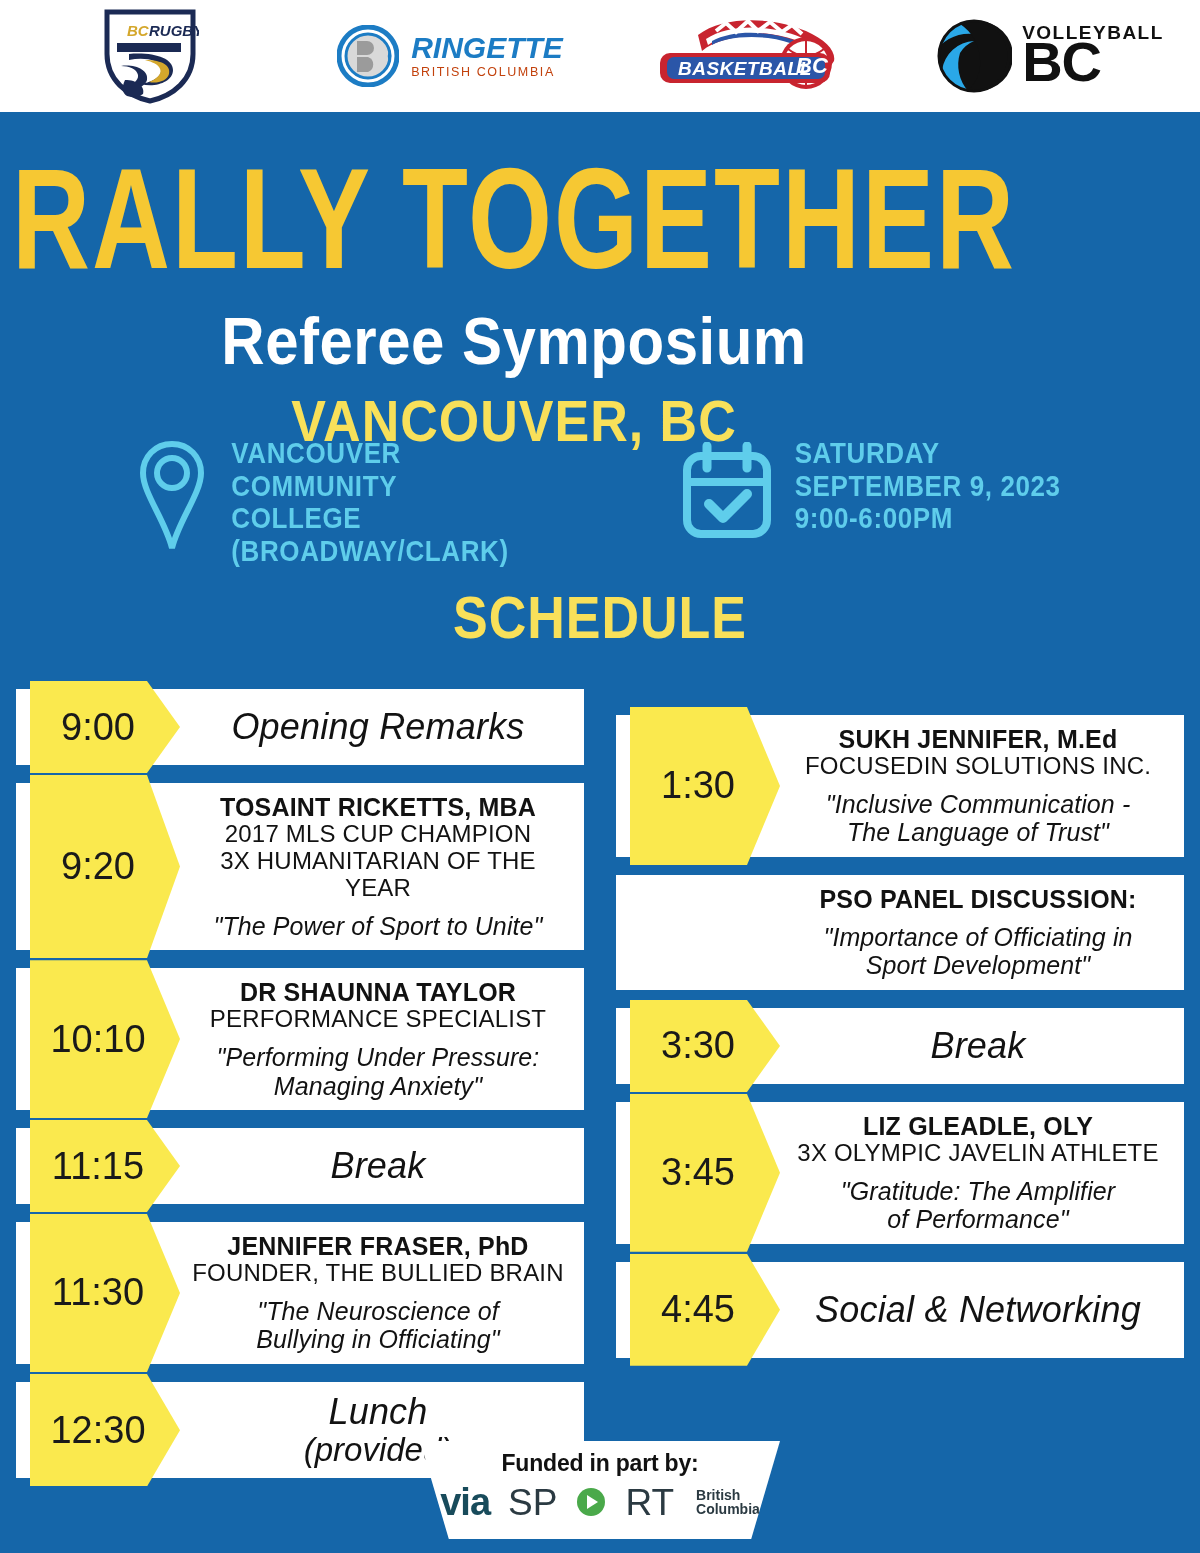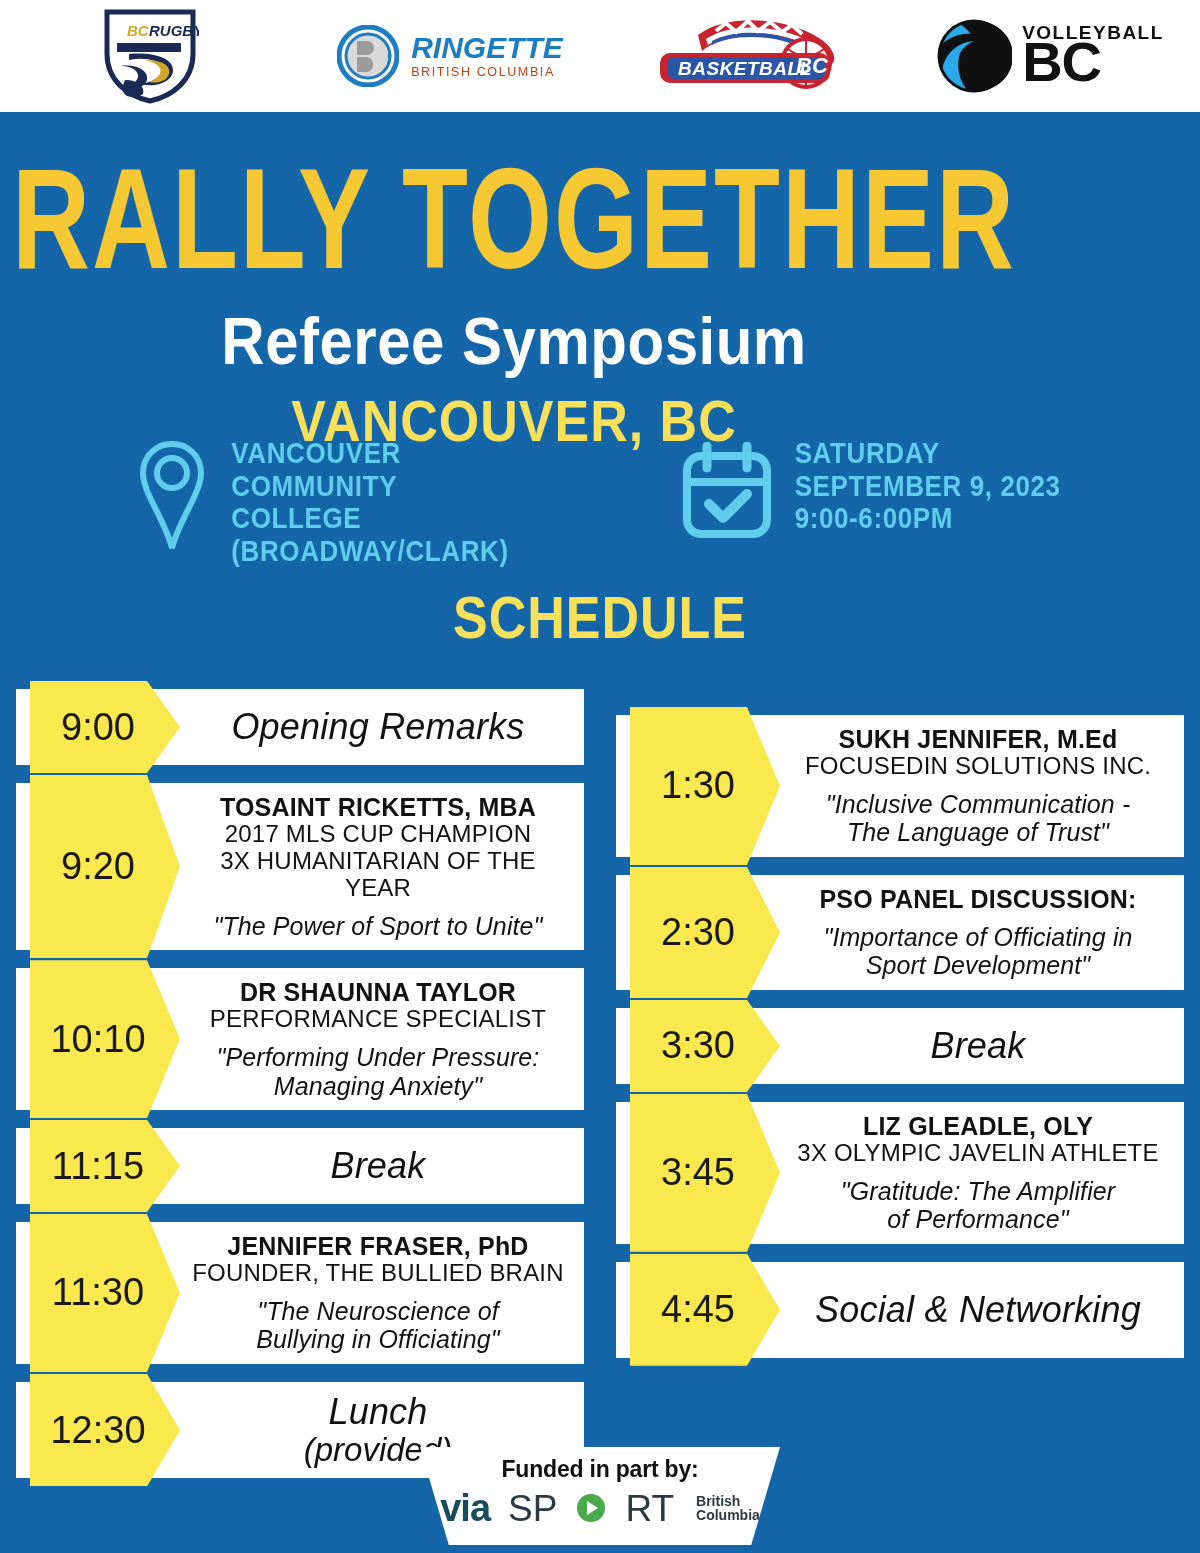--- a/index.html
+++ b/index.html
@@ -141,21 +141,21 @@
     font-family:"Liberation Sans", sans-serif;font-style:italic;
     font-size:33px;line-height:1.1;
   }
   .tall{min-height:128px;}
   .mid{min-height:108px;}
   .short{min-height:76px;}
   .xshort{min-height:96px;}
 
   
   .footer{
-    position:absolute;left:0;bottom:8px;width:1200px;height:98px;
+    position:absolute;left:0;bottom:14px;width:1200px;height:98px;
     display:flex;align-items:flex-start;justify-content:center;
   }
   .footer-plate{
     width:360px;height:98px;background:#ffffff;
     clip-path:polygon(0 0, 100% 0, 92% 100%, 8% 100%);
     display:flex;flex-direction:column;align-items:center;
     padding-top:9px;box-sizing:border-box;
   }
   .funded{
     font-family:"Liberation Sans", sans-serif;font-weight:bold;
@@ -384,23 +384,20 @@
             </div>
             <div class="body">
               <div class="b-name">SUKH JENNIFER, M.Ed</div>
               <div class="b-role">FOCUSEDIN SOLUTIONS INC.</div>
               <div class="b-talk"><span>"Inclusive Communication -</span><br><span>The Language of Trust"</span></div>
             </div>
           </div>
         </div>
         <div class="row">
           <div class="card mid">
-            <div class="tag">
-              <div class="tag-time">2:30</div>
-            </div>
             <div class="body">
               <div class="b-name">PSO PANEL DISCUSSION:</div>
               <div class="b-talk"><span>"Importance of Officiating in</span><br><span>Sport Development"</span></div>
             </div>
           </div>
         </div>
         <div class="row">
           <div class="card short">
             <div class="tag">
               <div class="tag-time">3:30</div>

